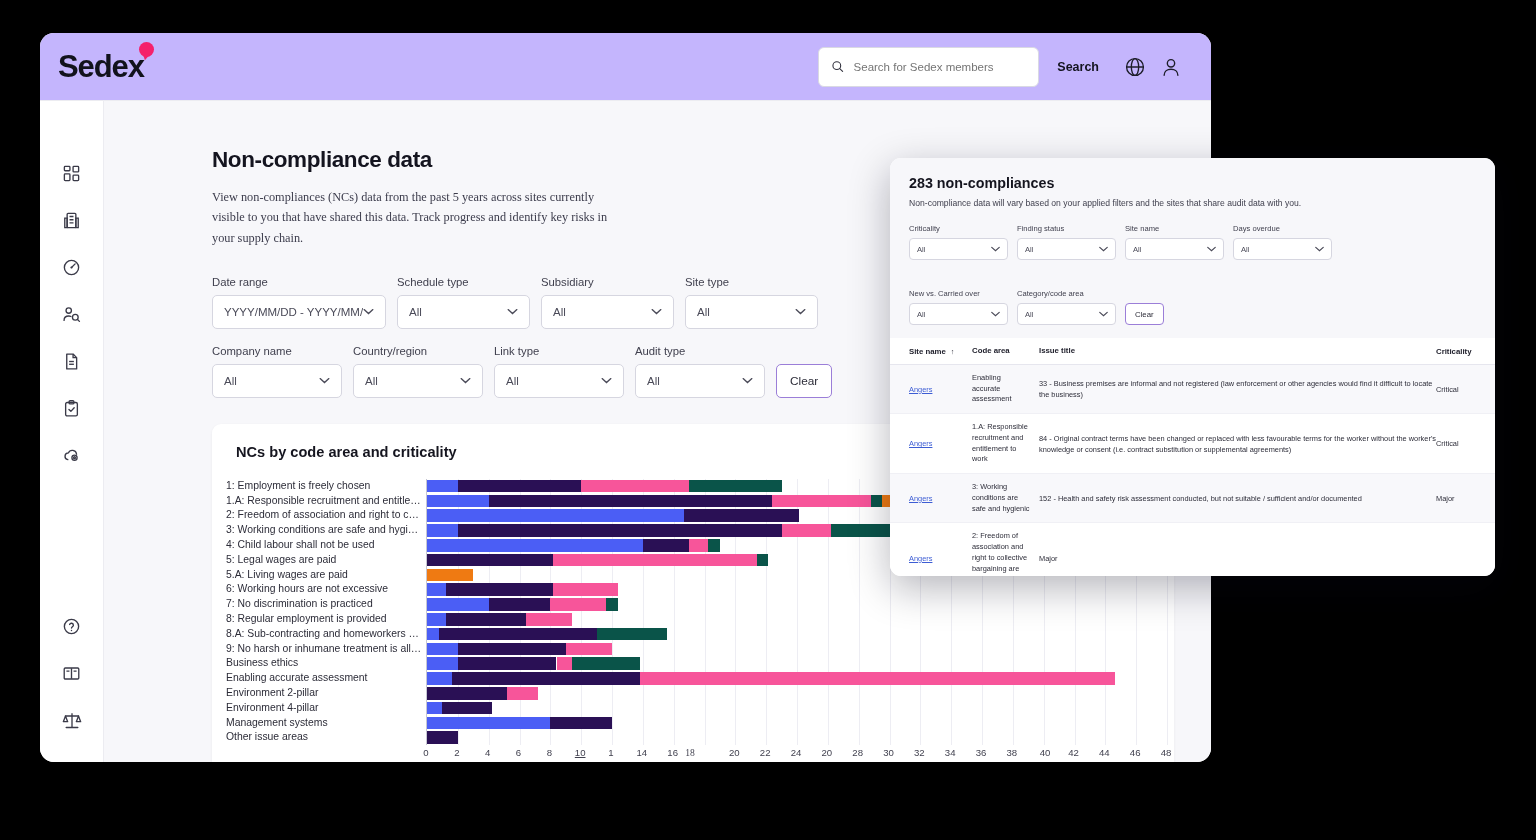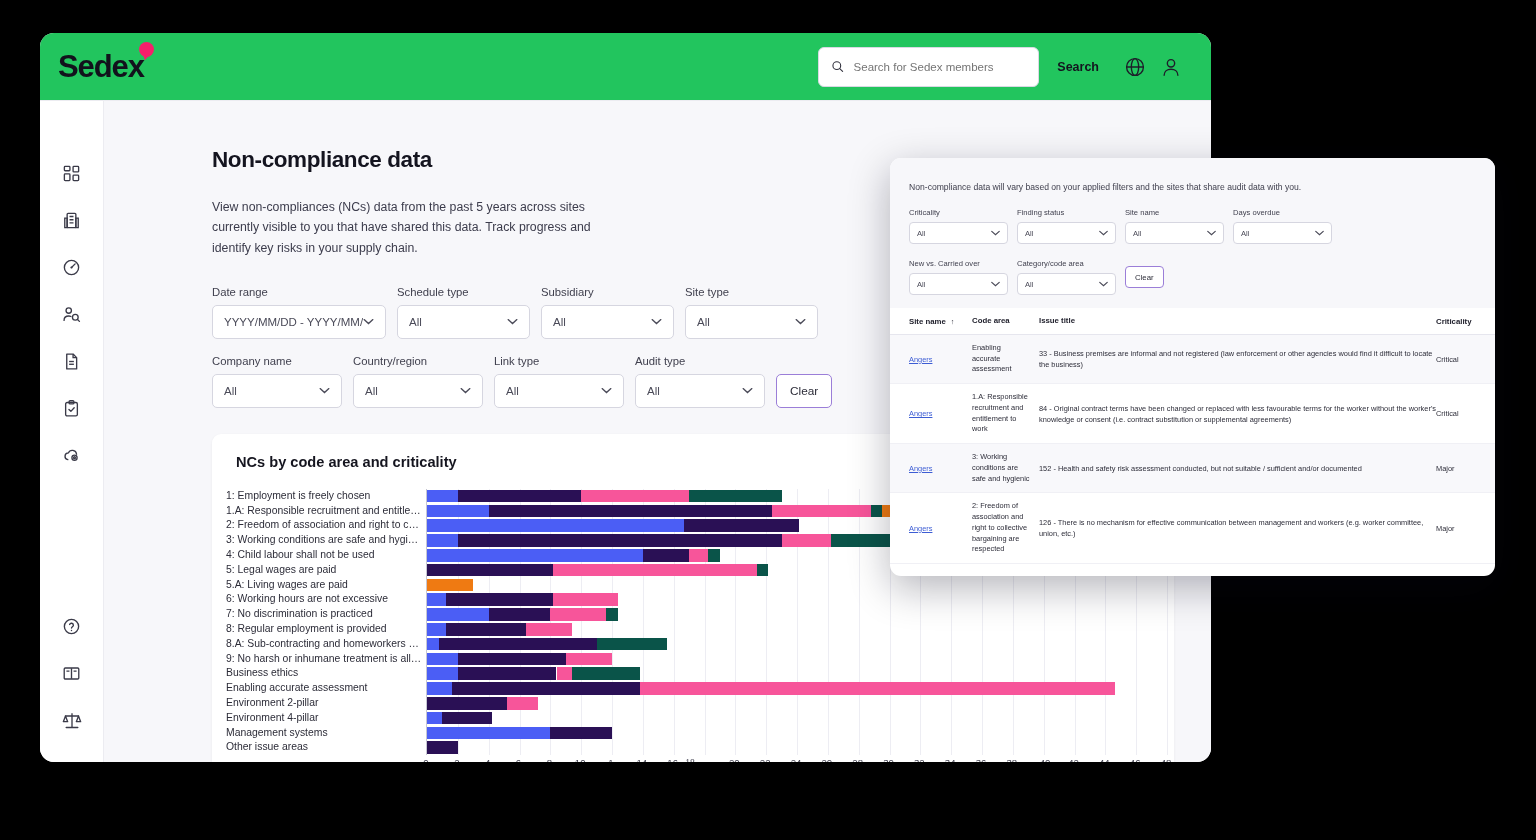--- a/index.html
+++ b/index.html
@@ -15,21 +15,21 @@
   .app-window {
     position: absolute; left: 40px; top: 33px;
     width: 1171px; height: 729px;
     background: #ffffff;
     border-radius: 14px;
     overflow: hidden;
     box-shadow: 0 6px 26px rgba(0,0,0,.22);
   }
   .topbar {
     position: absolute; left: 0; top: 0; width: 100%; height: 68px;
-    background: #22c55e; display: flex; align-items: center;
+    background: #c4b5fd; display: flex; align-items: center;
     border-bottom: 1px solid #ececf1;
   }
   .logo-wrap { margin-left: 18px; display:flex; align-items:flex-start; }
   .logo-text {
     font-size: 31px; font-weight: 700; letter-spacing: -1.1px;
     color: #12121c; line-height: 1;
   }
   .logo-dot {
     display:inline-block; width:15px; height:15px; border-radius:50%;
     background:#f5206b; position:relative; top:-9px; left:-5px;
@@ -63,21 +63,21 @@
   .nav-ico { width:40px; height:40px; display:flex; align-items:center; justify-content:center;
              margin-bottom:7px; cursor:pointer; border-radius:7px; }
   .nav-spacer { flex:1; }
 
   
   .main {
     position:absolute; left:64px; top:68px; right:0; bottom:0;
     background:#f7f7fa; padding:46px 0 0 108px; overflow:hidden;
   }
   .page-title { font-size:22.5px; font-weight:700; color:#14141f; letter-spacing:-0.4px; }
-  .page-desc { margin-top:24px; font-size:12.3px; line-height:1.65; color:#3c3c4c; max-width:398px; }
+  .page-desc { margin-top:14px; font-size:12.3px; line-height:1.65; color:#3c3c4c; max-width:398px;font-family:Liberation Serif, serif; }
 
   
   .filters { margin-top:28px; }
   .filter-row { display:flex; gap:0; align-items:flex-end; }
   .filter { margin-right:11px; }
   .filter-label { font-size:11.3px; color:#41414f; margin-bottom:7px; }
   .select {
     height:34px; border:1px solid #d6d6e0; border-radius:5px; background:#fff;
     display:flex; align-items:center; padding:0 11px; font-size:11.5px; color:#4a4a58;
     cursor:pointer;
@@ -121,21 +121,21 @@
   .overlay {
     position:absolute; left:890px; top:158px; width:605px; height:418px;
     background:#ffffff; border-radius:11px; overflow:hidden;
     box-shadow:0 12px 40px rgba(10,10,30,.30);
   }
   .ov-head { padding:17px 19px 12px 19px; background:#f7f7fa; }
   .ov-title { font-size:14.3px; font-weight:700; color:#15151f; }
   .ov-desc { margin-top:7px; font-size:8.6px; color:#41414f; }
   .ov-filters { padding:4px 19px 13px 19px; background:#f7f7fa; }
   .ovf-row { display:flex; gap:9px; align-items:flex-end; }
-  .ovf-row.r2 { margin-top:15px;align-items:center; }
+  .ovf-row.r2 { margin-top:29px; }
   .ovf { width:99px; }
   .ovf-label { font-size:7.6px; color:#41414f; margin-bottom:5px; }
   .ovf-select {
     height:22px; border:1px solid #d6d6e0; border-radius:4px; background:#fff;
     display:flex; align-items:center; padding:0 7px; font-size:7.6px; color:#4a4a58; cursor:pointer;
   }
   .ovf-select .val{ flex:1; }
   .ov-clear {
     height:22px; min-width:36px; padding:0 9px; border:1.2px solid #9b7ed8; border-radius:4px;
     background:#fff; font-size:7.8px; color:#2c2c38; cursor:pointer;
@@ -532,20 +532,21 @@
               <div class="xtick" style="left: 740px;">48</div>
             </div>
         </div>
 
       </div>
     </div>
   </div>
 
   <div class="overlay">
     <div class="ov-head">
+      <div class="ov-title">283 non-compliances</div>
       <div class="ov-desc">Non-compliance data will vary based on your applied filters and the sites that share audit data with you.</div>
     </div>
 
     <div class="ov-filters">
       <div class="ovf-row">
         <div class="ovf">
           <div class="ovf-label">Criticality</div>
           <div class="ovf-select">
             <span class="val">All</span>
             <svg width="9" height="6" viewBox="0 0 12 8" fill="none" stroke="#4a4a58" stroke-width="1.6">
@@ -631,19 +632,18 @@
           </div>
           <div class="ovt-row alt">
             <div class="c-site"><span class="site-link">Angers</span></div>
             <div class="c-code">3: Working conditions are safe and hygienic</div>
             <div class="c-issue">152 - Health and safety risk assessment conducted, but not suitable / sufficient and/or documented</div>
             <div class="c-crit">Major</div>
           </div>
           <div class="ovt-row">
             <div class="c-site"><span class="site-link">Angers</span></div>
             <div class="c-code">2: Freedom of association and right to collective bargaining are respected</div>
-            <div class="c-issue">126 - There is no mechanism for effective communication between management and workers (e.g. worker committee, union, etc.)</div>
             <div class="c-crit">Major</div>
           </div>
         </div>
     </div>
   </div>
 </div>
 
 </body></html>

